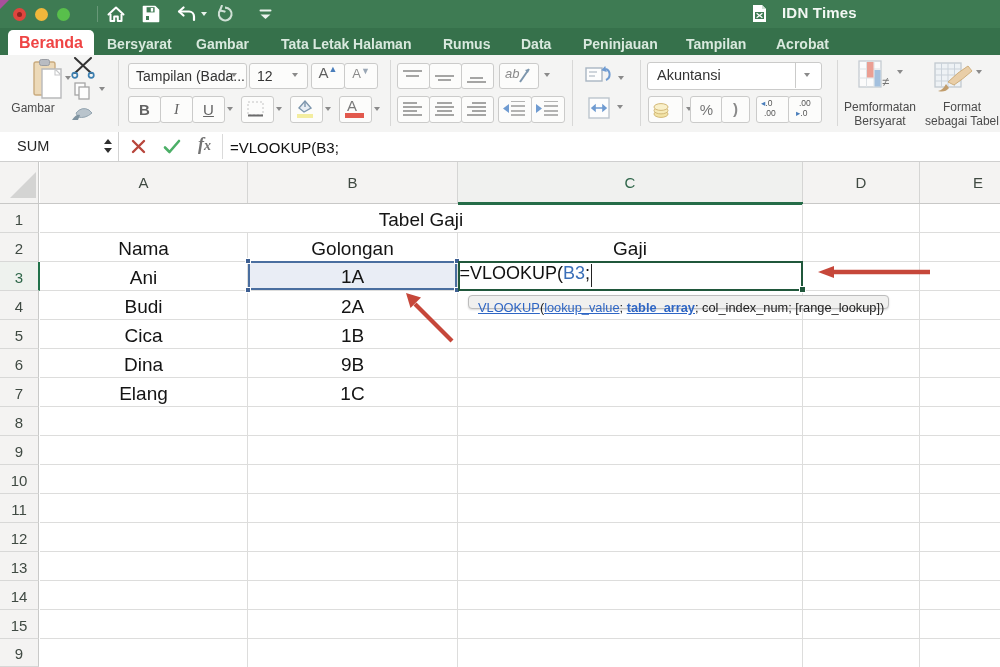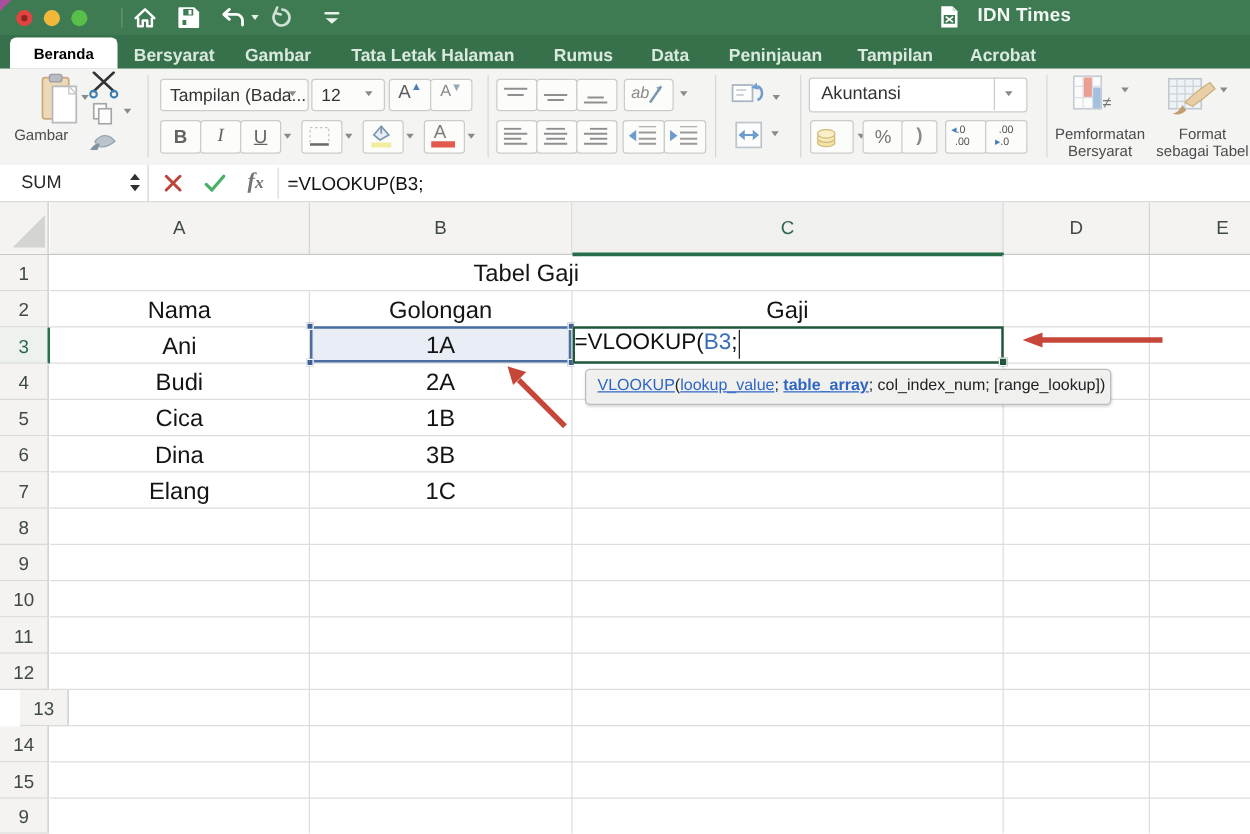--- a/index.html
+++ b/index.html
@@ -2,21 +2,21 @@
 <html><head>
 <meta charset="utf-8">
 <style>
   html,body{margin:0;padding:0;}
   body{width:1000px;height:667px;overflow:hidden;font-family:"Liberation Sans",sans-serif;position:relative;background:#fff;}
   .abs{position:absolute;}
   #titlebar{left:0;top:0;width:1000px;height:28px;background:#3e7b53;}
   .tl{position:absolute;border-radius:50%;width:13px;height:13px;top:8px;}
   #tabbar{left:0;top:28px;width:1000px;height:27px;background:#36714b;}
   .tab{position:absolute;top:33px;height:22px;line-height:22px;font-size:14px;font-weight:600;color:#d9e9de;white-space:nowrap;}
-  #tab-active{position:absolute;left:8px;top:30px;width:86px;height:25px;background:#fff;border-radius:5px 5px 0 0;color:#000000;font-weight:700;text-align:center;line-height:26px;font-size:12px;}
+  #tab-active{position:absolute;left:8px;top:30px;width:86px;height:25px;background:#fff;border-radius:5px 5px 0 0;color:#ef4444;font-weight:700;text-align:center;line-height:26px;font-size:16px;}
   #ribbon{left:0;top:55px;width:1000px;height:77px;background:#f4f4f3;border-bottom:1px solid #c6c6c6;}
   .rdiv{position:absolute;width:1px;background:#d8d8d7;top:60px;height:66px;}
   .rbtn{position:absolute;background:#fcfcfb;border:1px solid #cbcbca;border-radius:3px;}
   .caret{position:absolute;width:0;height:0;border-left:3.5px solid transparent;border-right:3.5px solid transparent;border-top:4px solid #8a8a8a;}
   .glabel{position:absolute;font-size:12px;color:#4b4b4b;text-align:center;line-height:14px;}
   #fbar{left:0;top:132px;width:1000px;height:29px;background:#fff;border-bottom:1px solid #cfcfcf;}
   .colhdr{position:absolute;top:162px;height:41px;background:#f4f3f2;color:#404a43;font-size:15px;text-align:center;line-height:41px;}
   .rowhdr{position:absolute;left:0;width:38px;background:#f4f3f2;color:#404a43;font-size:15px;text-align:center;}
   .cell{position:absolute;font-size:19px;color:#141414;text-align:center;white-space:nowrap;}
   .gv{position:absolute;width:1px;background:#dddddc;}
@@ -255,21 +255,21 @@
 <div class="rowhdr" style="top:262px;height:28px;line-height:31px;background:#eef2ee;color:#2e6649;border-right:2px solid #21724a;border-bottom:1px solid #d8d8d7;font-size:15px;font-weight:400;">3</div>
 <div class="rowhdr" style="top:291px;height:28px;line-height:31px;background:#f4f3f2;color:#404a43;border-right:1px solid #c9c9c8;border-bottom:1px solid #d8d8d7;font-size:15px;">4</div>
 <div class="rowhdr" style="top:320px;height:28px;line-height:31px;background:#f4f3f2;color:#404a43;border-right:1px solid #c9c9c8;border-bottom:1px solid #d8d8d7;font-size:15px;">5</div>
 <div class="rowhdr" style="top:349px;height:28px;line-height:31px;background:#f4f3f2;color:#404a43;border-right:1px solid #c9c9c8;border-bottom:1px solid #d8d8d7;font-size:15px;">6</div>
 <div class="rowhdr" style="top:378px;height:28px;line-height:31px;background:#f4f3f2;color:#404a43;border-right:1px solid #c9c9c8;border-bottom:1px solid #d8d8d7;font-size:15px;">7</div>
 <div class="rowhdr" style="top:407px;height:28px;line-height:31px;background:#f4f3f2;color:#404a43;border-right:1px solid #c9c9c8;border-bottom:1px solid #d8d8d7;font-size:15px;">8</div>
 <div class="rowhdr" style="top:436px;height:28px;line-height:31px;background:#f4f3f2;color:#404a43;border-right:1px solid #c9c9c8;border-bottom:1px solid #d8d8d7;font-size:15px;">9</div>
 <div class="rowhdr" style="top:465px;height:28px;line-height:31px;background:#f4f3f2;color:#404a43;border-right:1px solid #c9c9c8;border-bottom:1px solid #d8d8d7;font-size:15px;">10</div>
 <div class="rowhdr" style="top:494px;height:28px;line-height:31px;background:#f4f3f2;color:#404a43;border-right:1px solid #c9c9c8;border-bottom:1px solid #d8d8d7;font-size:15px;">11</div>
 <div class="rowhdr" style="top:523px;height:28px;line-height:31px;background:#f4f3f2;color:#404a43;border-right:1px solid #c9c9c8;border-bottom:1px solid #d8d8d7;font-size:15px;">12</div>
-<div class="rowhdr" style="top:552px;height:28px;line-height:31px;background:#f4f3f2;color:#404a43;border-right:1px solid #c9c9c8;border-bottom:1px solid #d8d8d7;font-size:15px;margin-left:16px;">13</div>
+<div class="rowhdr" style="top:552px;height:28px;line-height:31px;background:#f4f3f2;color:#404a43;border-right:1px solid #c9c9c8;border-bottom:1px solid #d8d8d7;font-size:15px;">13</div>
 <div class="rowhdr" style="top:581px;height:28px;line-height:31px;background:#f4f3f2;color:#404a43;border-right:1px solid #c9c9c8;border-bottom:1px solid #d8d8d7;font-size:15px;">14</div>
 <div class="rowhdr" style="top:610px;height:28px;line-height:31px;background:#f4f3f2;color:#404a43;border-right:1px solid #c9c9c8;border-bottom:1px solid #d8d8d7;font-size:15px;">15</div>
 <div class="rowhdr" style="top:639px;height:27px;line-height:30px;background:#f4f3f2;color:#404a43;border-right:1px solid #c9c9c8;border-bottom:1px solid #d8d8d7;font-size:15px;">9</div>
 <div class="gv" style="left:247px;top:233px;height:434px;"></div>
 <div class="gv" style="left:457px;top:233px;height:434px;"></div>
 <div class="gv" style="left:802px;top:204px;height:463px;"></div>
 <div class="gv" style="left:919px;top:204px;height:463px;"></div>
 <div class="gh" style="left:40px;top:232px;width:960px;"></div>
 <div class="gh" style="left:40px;top:261px;width:960px;"></div>
 <div class="gh" style="left:40px;top:290px;width:960px;"></div>
@@ -288,34 +288,34 @@
 <div class="cell" style="left:40px;top:204px;width:762px;height:31px;line-height:31px;">Tabel Gaji</div>
 <div class="cell" style="left:40px;top:233px;width:207px;height:31px;line-height:31px;font-size:19px;color:#141414;font-weight:400;">Nama</div>
 <div class="cell" style="left:248px;top:233px;width:209px;height:31px;line-height:31px;font-size:19px;color:#141414;font-weight:400;">Golongan</div>
 <div class="cell" style="left:458px;top:233px;width:344px;height:31px;line-height:31px;font-size:19px;color:#141414;font-weight:400;">Gaji</div>
 <div class="cell" style="left:40px;top:262px;width:207px;height:31px;line-height:31px;font-size:19px;color:#141414;font-weight:400;">Ani</div>
 <div class="cell" style="left:40px;top:291px;width:207px;height:31px;line-height:31px;font-size:19px;color:#141414;font-weight:400;">Budi</div>
 <div class="cell" style="left:248px;top:291px;width:209px;height:31px;line-height:31px;font-size:19px;color:#141414;font-weight:400;">2A</div>
 <div class="cell" style="left:40px;top:320px;width:207px;height:31px;line-height:31px;font-size:19px;color:#141414;font-weight:400;">Cica</div>
 <div class="cell" style="left:248px;top:320px;width:209px;height:31px;line-height:31px;font-size:19px;color:#141414;font-weight:400;">1B</div>
 <div class="cell" style="left:40px;top:349px;width:207px;height:31px;line-height:31px;font-size:19px;color:#141414;font-weight:400;">Dina</div>
-<div class="cell" style="left:248px;top:349px;width:209px;height:31px;line-height:31px;font-size:19px;color:#141414;font-weight:400;">3B</div>
+<div class="cell" style="left:248px;top:349px;width:209px;height:31px;line-height:31px;font-size:19px;color:#141414;font-weight:400;">9B</div>
 <div class="cell" style="left:40px;top:378px;width:207px;height:31px;line-height:31px;font-size:19px;color:#141414;font-weight:400;">Elang</div>
 <div class="cell" style="left:248px;top:378px;width:209px;height:31px;line-height:31px;font-size:19px;color:#141414;font-weight:400;">1C</div>
 <div class="abs" style="left:248px;top:261px;width:209px;height:29px;background:#e9edf5;border:2.5px solid #4a6e9f;box-sizing:border-box;"></div>
 <div class="cell" style="left:248px;top:262px;width:209px;height:30px;line-height:30px;">1A</div>
 <div class="abs" style="left:245px;top:258px;width:6px;height:6px;background:#3d5f92;border:1px solid #fff;box-sizing:border-box;"></div>
 <div class="abs" style="left:454px;top:258px;width:6px;height:6px;background:#3d5f92;border:1px solid #fff;box-sizing:border-box;"></div>
 <div class="abs" style="left:245px;top:287px;width:6px;height:6px;background:#3d5f92;border:1px solid #fff;box-sizing:border-box;"></div>
 <div class="abs" style="left:454px;top:287px;width:6px;height:6px;background:#3d5f92;border:1px solid #fff;box-sizing:border-box;"></div>
 <div class="abs" style="left:458px;top:261px;width:345px;height:30px;background:#fff;border:2px solid #20573b;box-sizing:border-box;"></div>
 <div class="abs" style="left:459.5px;top:263px;font-size:18px;color:#111;white-space:nowrap;">=VLOOKUP(<span style="color:#3a6fb8;">B3</span>;</div>
 <div class="abs" style="left:590.5px;top:264px;width:1.5px;height:23px;background:#222;"></div>
 <div class="abs" style="left:799px;top:286px;width:7px;height:7px;background:#20573b;border:1px solid #fff;box-sizing:border-box;"></div>
-<div class="abs" style="left:468px;top:295px;width:421px;height:29px;background:#f0f0ef;border:1px solid #bdbdbd;border-radius:4px;box-shadow:0 1px 2px rgba(0,0,0,0.15);font-size:12.8px;line-height:24px;color:#222;padding-left:9px;box-sizing:border-box;white-space:nowrap;">
+<div class="abs" style="left:468px;top:295px;width:421px;height:14px;background:#f0f0ef;border:1px solid #bdbdbd;border-radius:4px;box-shadow:0 1px 2px rgba(0,0,0,0.15);font-size:12.8px;line-height:24px;color:#222;padding-left:9px;box-sizing:border-box;white-space:nowrap;">
 <span style="color:#2f66c4;text-decoration:underline;">VLOOKUP</span>(<span style="color:#2f66c4;text-decoration:underline;">lookup_value</span>; <b style="color:#2f66c4;text-decoration:underline;">table_array</b>; col_index_num; [range_lookup])</div>
 <svg class="abs" style="left:398px;top:286px;" width="60" height="60" viewBox="0 0 60 60">
 <path d="M54 55 L17 18" stroke="#c6473a" stroke-width="4.3"></path>
 <path d="M8 7 L23 11.5 L12.5 22 Z" fill="#c6473a"></path>
 </svg>
 <svg class="abs" style="left:812px;top:261px;" width="120" height="22" viewBox="0 0 120 22">
 <path d="M118 11 L20 11" stroke="#c6473a" stroke-width="4.4"></path>
 <path d="M6 11 L22 5 L22 17 Z" fill="#c6473a"></path>
 </svg>
 

